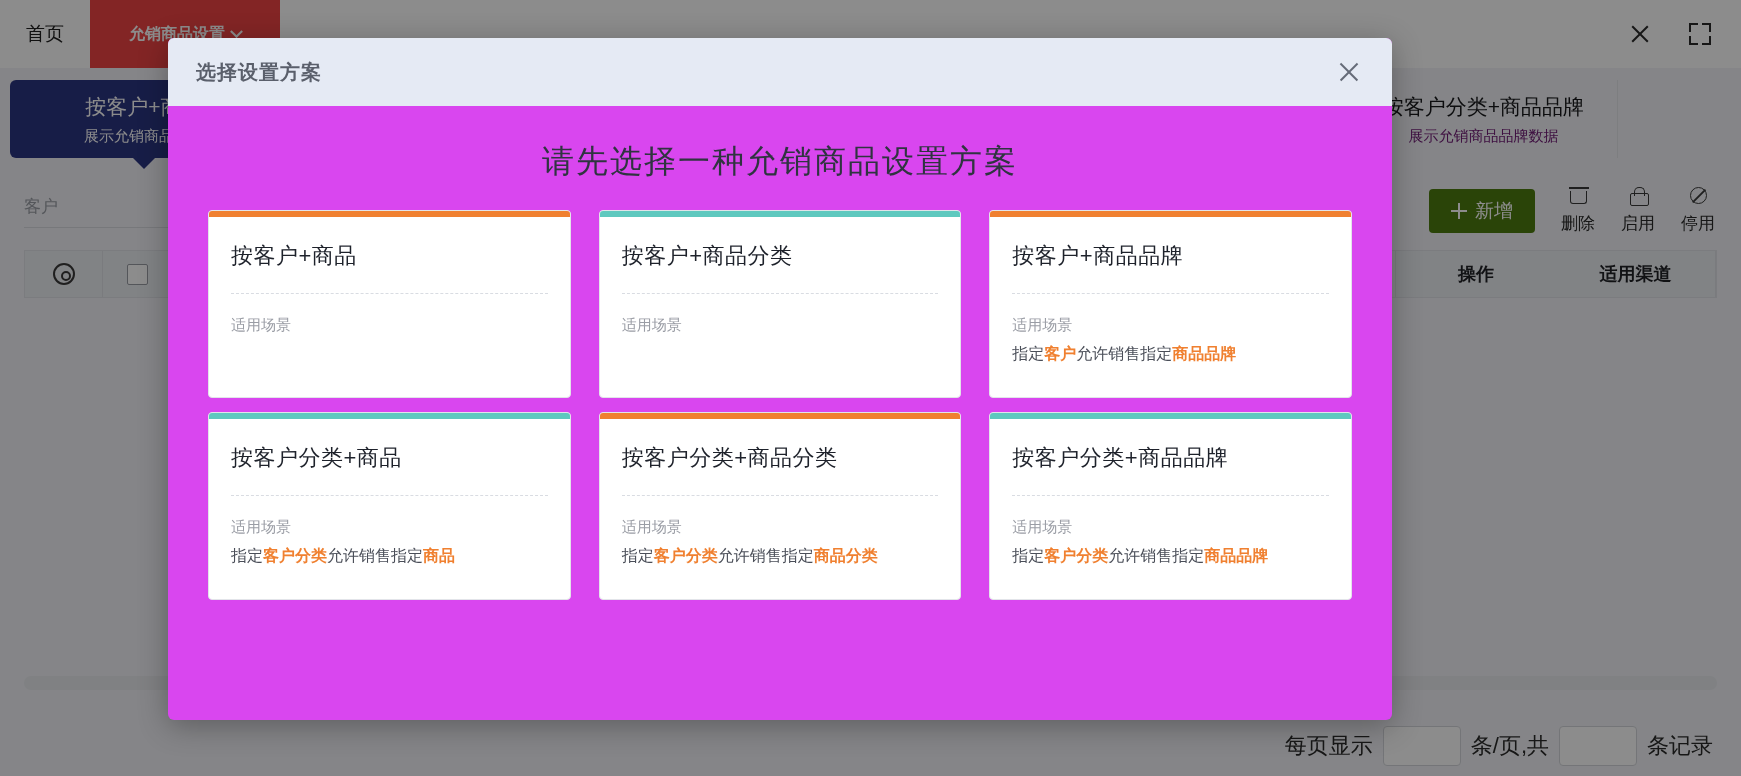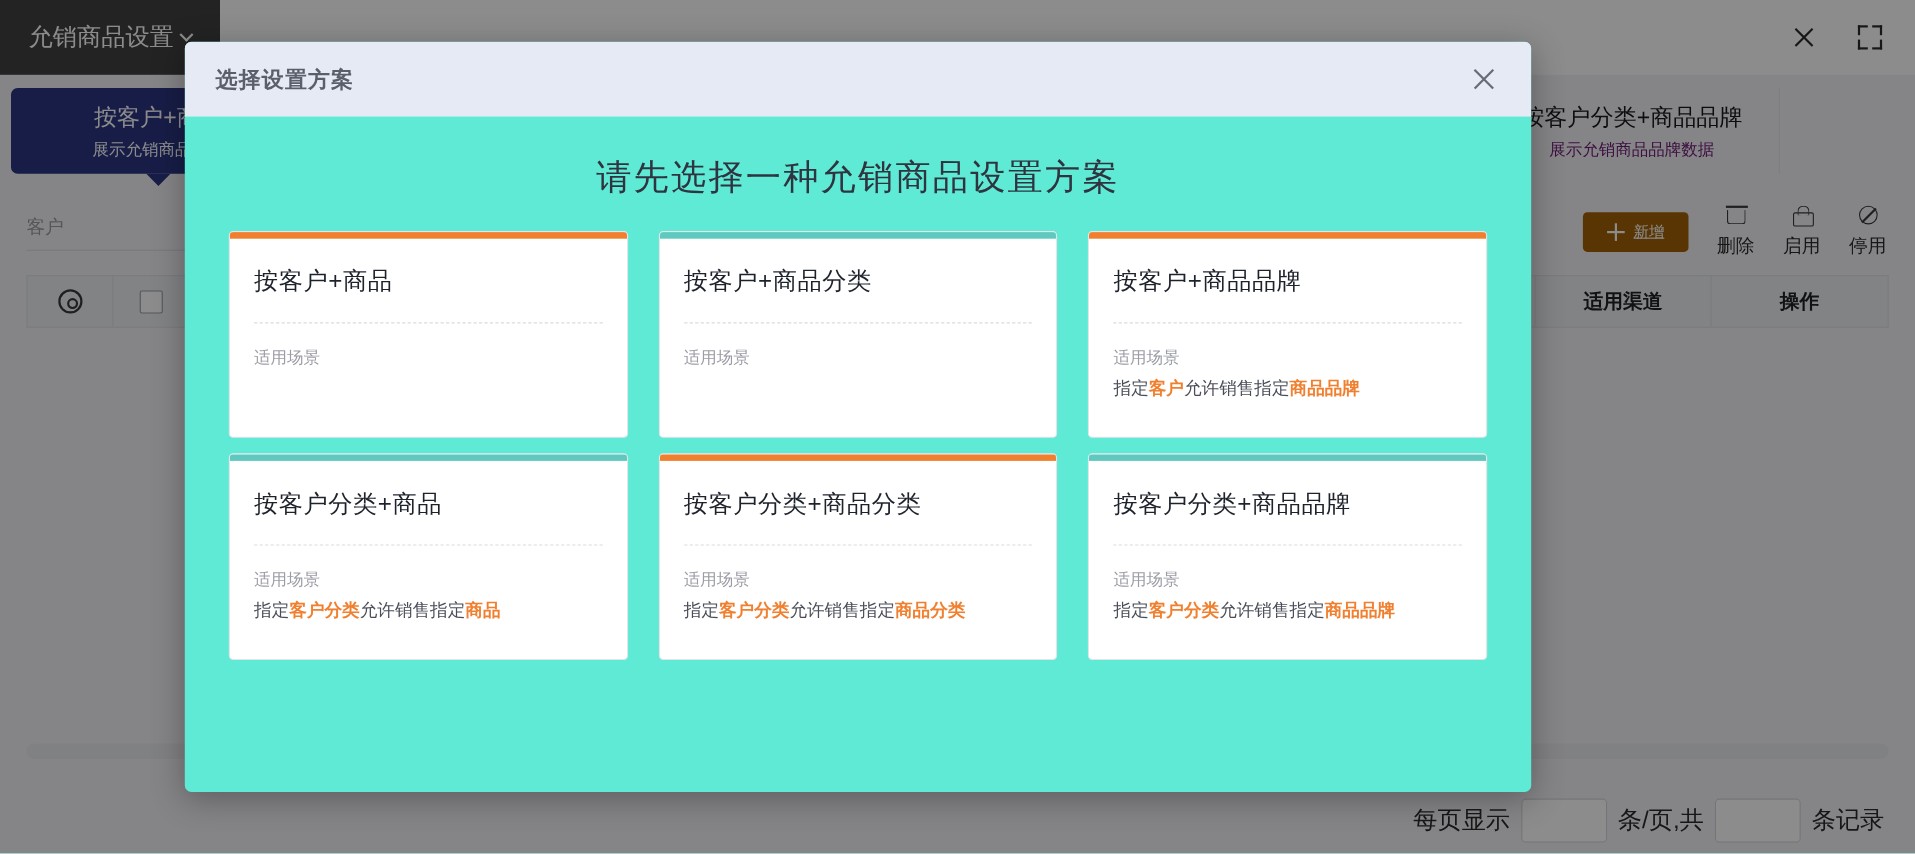--- a/index.html
+++ b/index.html
@@ -23,23 +23,24 @@
     display: flex; align-items: stretch;
   }
   .nav-home {
     display: flex; align-items: center; justify-content: center;
     padding: 0 26px; font-size: 19px; color: #1f1f1f;
   }
   .nav-tab {
     display: flex; align-items: center; justify-content: center;
     gap: 7px;
     padding: 0 26px;
-    background: #404040;
-    color: #ffffff; font-size: 22px;
+    background: #ef4444;
+    color: #ffffff; font-size: 16px;
     min-width: 190px;
+    font-weight: bold;
   }
   .chev {
     display: inline-block;
     width: 9px; height: 9px;
     border-right: 2px solid #ffffff;
     border-bottom: 2px solid #ffffff;
     transform: rotate(45deg) translate(-2px,-2px);
   }
   .topnav-right {
     margin-left: auto;
@@ -111,24 +112,24 @@
     width: 190px;
     font-size: 17px; color: #9a9da5;
     border-bottom: 1px solid #d9dbe0;
     padding-bottom: 9px;
   }
   .toolbar {
     margin-left: auto; display: flex; align-items: center; gap: 26px;
     padding-right: 26px;
   }
   .btn-primary {
-    background: #a16207; color: #fff;
-    font-size: 14px;
+    background: #4d7c0f; color: #fff;
+    font-size: 19px;
     padding: 9px 22px; border-radius: 4px;
-    display: flex; align-items: center; gap: 7px; text-decoration: underline;
+    display: flex; align-items: center; gap: 7px;
   }
   .btn-plain {
     display: flex; align-items: center; gap: 8px;
     font-size: 17px; color: #2b2b2b; flex-direction: column;
   }
   .mini-icon { width: 17px; height: 17px; display:inline-block; position: relative; }
   .ico-trash { border: 1.6px solid #3a3a3a; border-top: none; border-radius: 0 0 3px 3px; height: 13px; margin-top: 4px;}
   .ico-trash::before{content:"";position:absolute;top:-4px;left:-2px;width:20px;height:1.6px;background:#3a3a3a;}
   .ico-lock { }
   .ico-lock::before{content:"";position:absolute;top:6px;left:0;width:17px;height:11px;border:1.6px solid #3a3a3a;border-radius:2px;}
@@ -192,21 +193,21 @@
   #dim-overlay {
     position: absolute; inset: 0;
     background: rgba(0,0,0,0.45);
   }
 
   
   #modal {
     position: absolute;
     left: 168px; top: 38px;
     width: 1224px; height: 682px;
-    background: #5eead4;
+    background: #d946ef;
     border-radius: 6px;
     box-shadow: 0 6px 30px rgba(0,0,0,0.30);
     overflow: hidden;
   }
   .modal-head {
     height: 68px; background: #e5eaf4;
     display: flex; align-items: center;
     padding: 0 28px;
   }
   .modal-title {
@@ -265,20 +266,23 @@
     line-height: 1.45;
   }
   .hl { color: #f08030; font-weight: bold; }
 </style>
 </head>
 <body>
 
 <div id="app-background">
 
   <div class="topnav">
+    <div class="nav-home">
+      <span>首页</span>
+    </div>
     <div class="nav-tab">
       <span>允销商品设置</span>
       <span class="chev"></span>
     </div>
     <div class="topnav-right">
       <div class="icon-btn">
         <span class="x-glyph"></span>
       </div>
       <div class="icon-btn">
         <span class="expand-glyph">
@@ -341,25 +345,25 @@
   </div>
 
   <div class="table-head">
     <div class="th gear">
       <span class="gear-glyph"></span>
     </div>
     <div class="th check">
       <span class="checkbox-glyph"></span>
     </div>
     <div class="th flex"></div>
+    <div class="th op">
+      <span>操作</span>
+    </div>
     <div class="th chan">
       <span>适用渠道</span>
-    </div>
-    <div class="th op">
-      <span>操作</span>
     </div>
   </div>
 
   <div class="hscroll-track">
     <div class="hscroll-thumb"></div>
   </div>
 
   <div class="pager">
     <span>每页显示</span>
     <span class="pager-box"></span>

